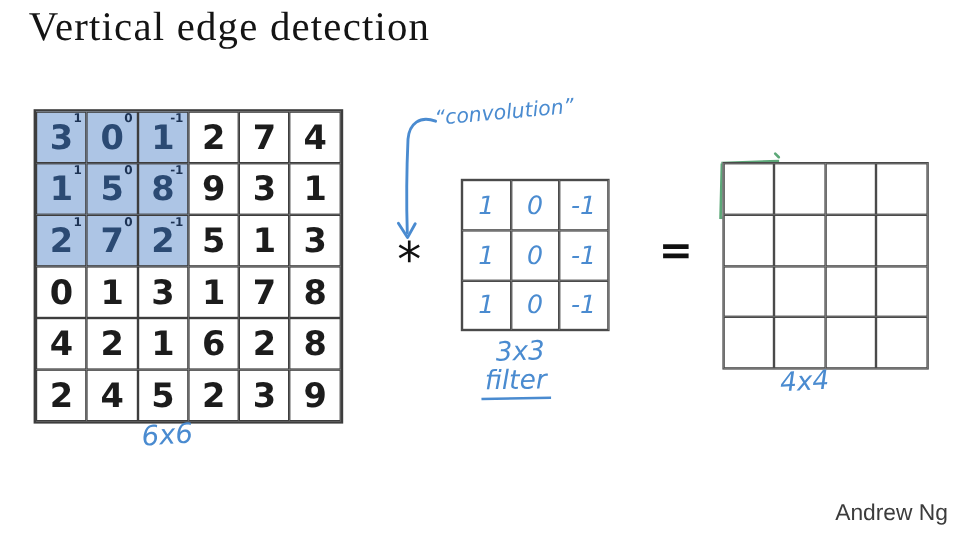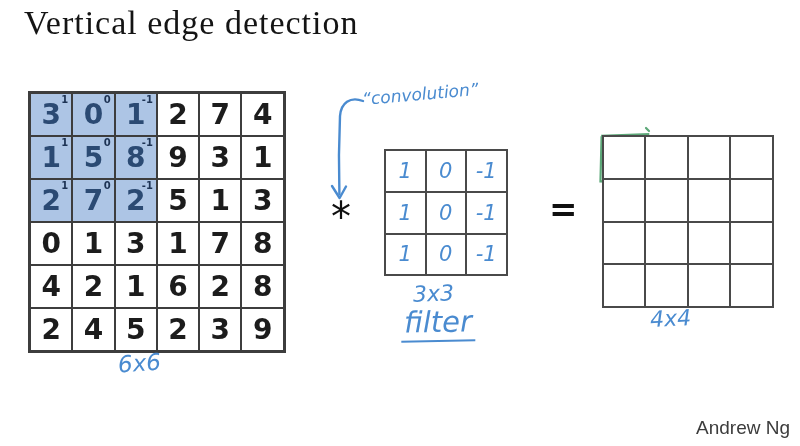--- a/index.html
+++ b/index.html
@@ -29,21 +29,21 @@
   #outputGrid{left:602px;top:135px;border:1.5px solid var(--grid_line2);
               grid-template-columns:repeat(4,42.4px);grid-auto-rows:42.8px;}
   #outputGrid .cell{border:1px solid var(--grid_line2);}
 
   
   .hand{position:absolute;color:var(--hand_blue);font-family:"DejaVu Sans",sans-serif;
         font-style:italic;white-space:nowrap;}
   .lbl-6x6{left:118px;top:350px;font-size:23px;transform:rotate(-4deg);}
   .lbl-conv{left:362px;top:84px;font-size:17px;transform:rotate(-5deg);}
   .lbl-3x3{left:413px;top:281px;font-size:22px;transform:rotate(-2deg);}
-  .lbl-filter{left:401px;top:305px;font-size:29px;transform:rotate(-1deg);
+  .lbl-filter{left:401px;top:305px;font-size:22px;transform:rotate(-1deg);
               border-bottom:2.5px solid var(--hand_blue);padding:0 3px 1px 3px;}
   .lbl-4x4{left:650px;top:306px;font-size:22px;transform:rotate(-3deg);}
 
   .op{position:absolute;color:#101010;font-family:"DejaVu Sans",sans-serif;}
   .op-asterisk{left:331px;top:197px;font-size:40px;line-height:1;}
   .op-equals{left:549px;top:192px;font-size:34px;font-weight:700;line-height:1;}
 
   .overlay-svg{position:absolute;left:0;top:0;pointer-events:none;}
 
   .attribution{position:absolute;right:10px;top:417px;font-size:19px;

